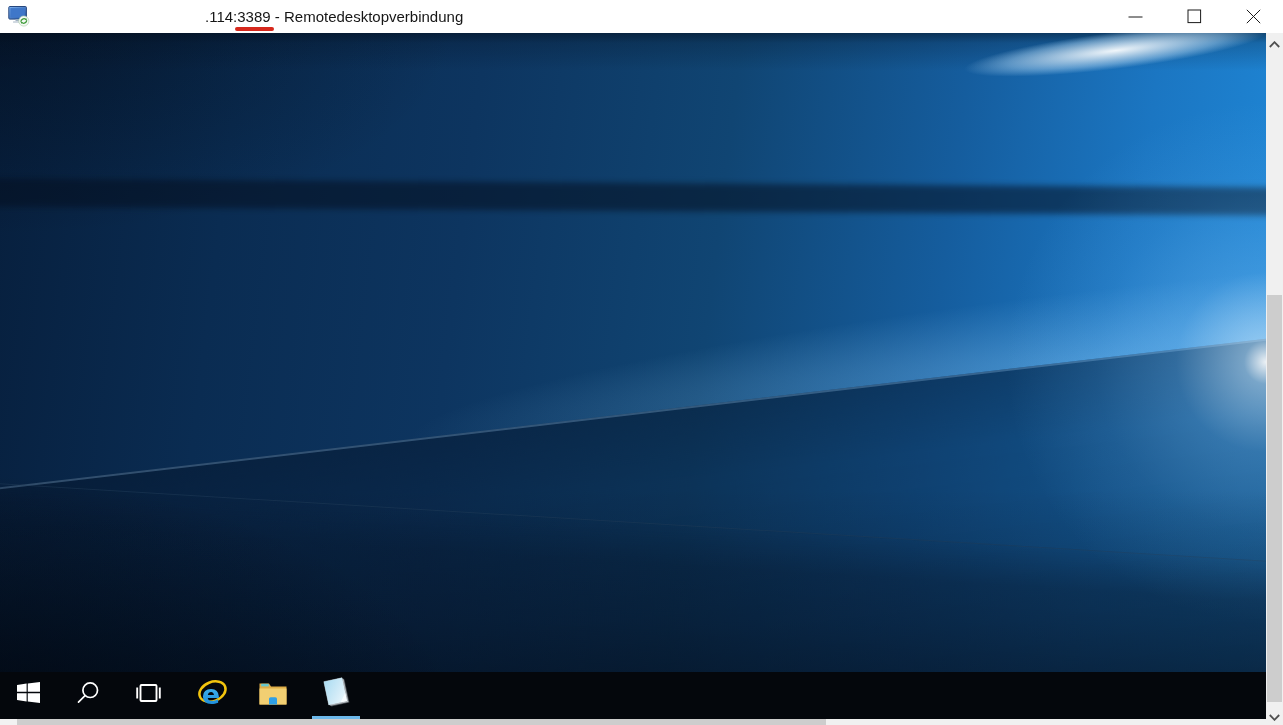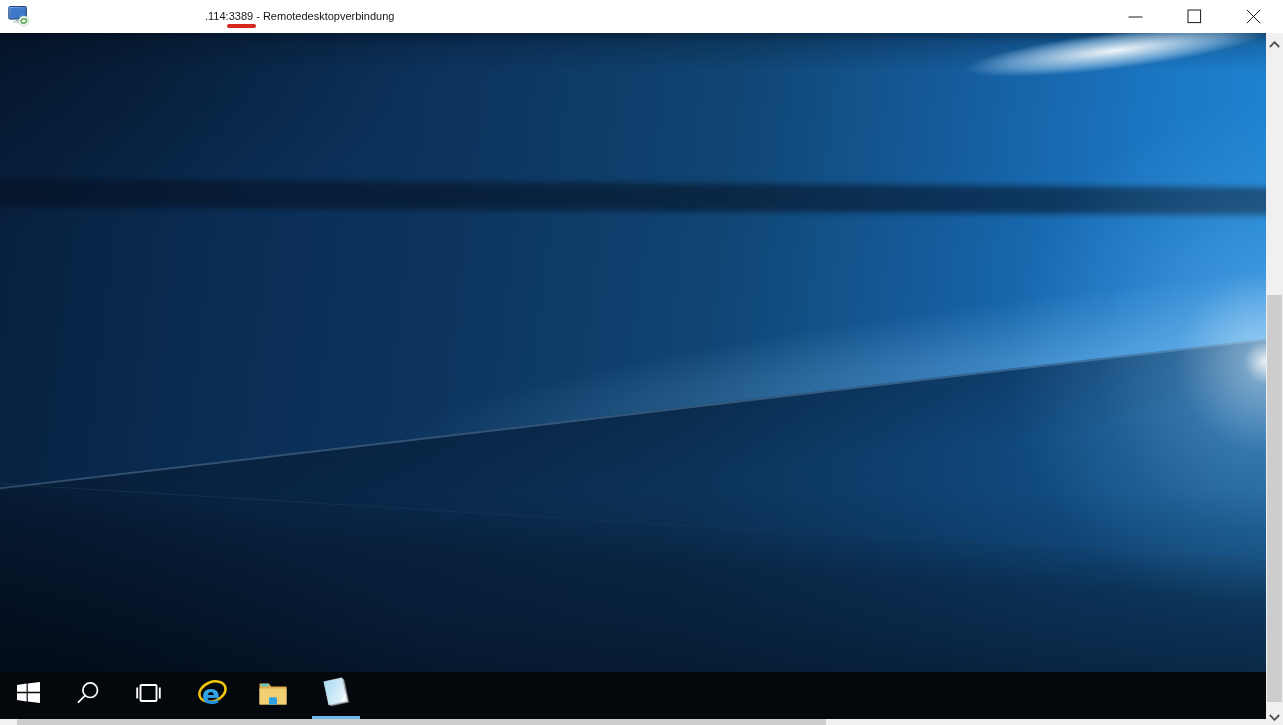--- a/index.html
+++ b/index.html
@@ -4,21 +4,21 @@
 <style>
   * { margin:0; padding:0; box-sizing:border-box; }
   html,body { width:1283px; height:725px; overflow:hidden; background:#fff;
               font-family:"Liberation Sans", sans-serif; }
   .stage { position:relative; width:1283px; height:725px; background:#fff; }
 
   
   .titlebar { position:absolute; left:0; top:0; width:1283px; height:33px; background:#ffffff; }
   .title-icon { position:absolute; left:8px; top:5px; width:22px; height:22px; }
   .title-text { position:absolute; left:205px; top:0; height:45px; line-height:33px;
-                font-size:11px; color:#161616; white-space:nowrap; }
+                font-size:15px; color:#161616; white-space:nowrap; }
   .port { position:relative; }
   .port::after { content:""; position:absolute; left:-2px; right:-3px; bottom:-6px; height:4px;
                  background:#d6281c; border-radius:3px; }
   .win-controls { position:absolute; right:0; top:0; height:33px; display:flex; }
   .win-ctrl { width:59px; height:33px; display:flex; align-items:center; justify-content:center; }
   .win-ctrl svg { display:block; }
 
   
   .desktop { position:absolute; left:0; top:33px; width:1266px; height:692px; overflow:hidden; background:#0d3560; }
   .wp { position:absolute; inset:0; }

